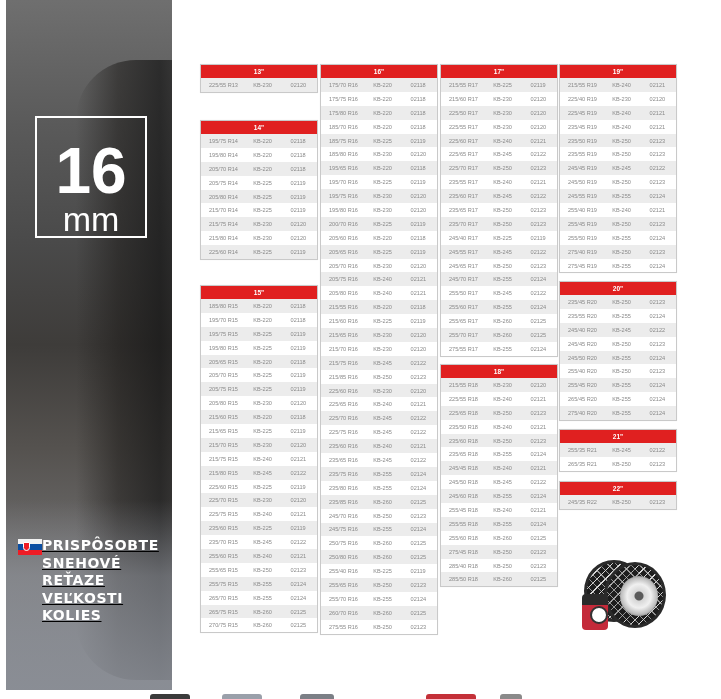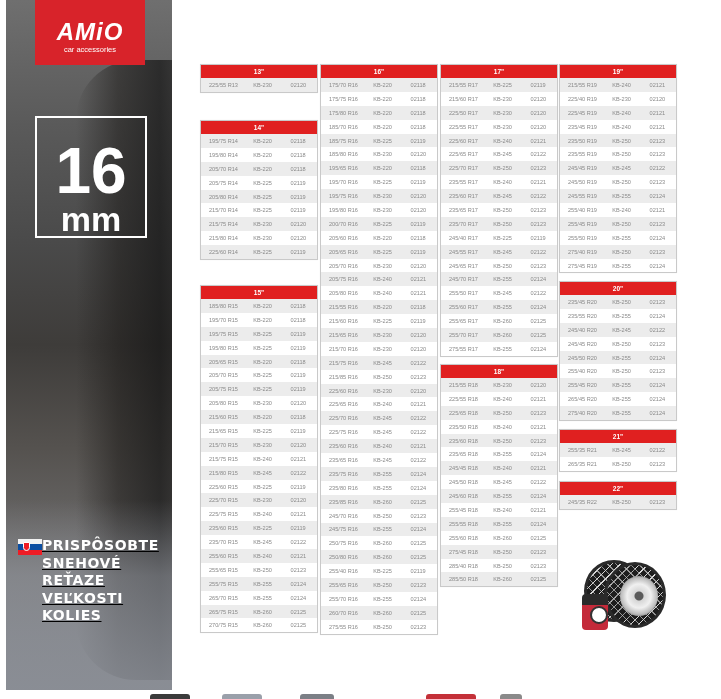--- a/index.html
+++ b/index.html
@@ -34,21 +34,21 @@
   }
   .size-box {
     position: absolute; left: 29px; top: 116px; width: 112px; height: 122px;
     border: 2px solid #ffffff; text-align: center;
   }
   .size-num {
     display: block; color: #fff; font-weight: 700; font-size: 64px; line-height: 66px; margin-top: 20px;
     font-family: "Liberation Sans", sans-serif;
   }
   .size-unit {
-    display: block; color: #fff; font-weight: 700; font-size: 34px; line-height: 30px;
+    display: block; color: #fff; font-weight: 400; font-size: 34px; line-height: 30px;
   }
   .lang-block { position: absolute; left: 12px; width: 150px; }
   .flag {
     position: absolute; left: 0; top: 2px; width: 24px; height: 16px;
   }
   .flag-pl { background: linear-gradient(180deg, #f2f2f2 0 50%, #d4213d 50% 100%); }
   .flag-uk {
     background: #012169;
   }
   .flag-uk::before, .flag-uk::after {
@@ -115,24 +115,20 @@
   .bottom-strip { position: absolute; left: 0; top: 694px; width: 721px; height: 5px; }
   .bs-item { position: absolute; top: 0; height: 5px; background: #3b3b3b; border-radius: 3px 3px 0 0; }
 </style>
 </head>
 <body>
 
 <div class="banner">
   <div class="tire-shade"></div>
   <div class="snow"></div>
 
-  <div class="logo-box">
-    <span class="logo-main">AMiO</span>
-    <span class="logo-sub">car accessories</span>
-  </div>
 
   <div class="size-box">
     <span class="size-num">16</span>
     <span class="size-unit">mm</span>
   </div>
 
 
 
   <div class="lang-block" style="top:537px;text-decoration:underline;">
     <span class="flag flag-sk">

